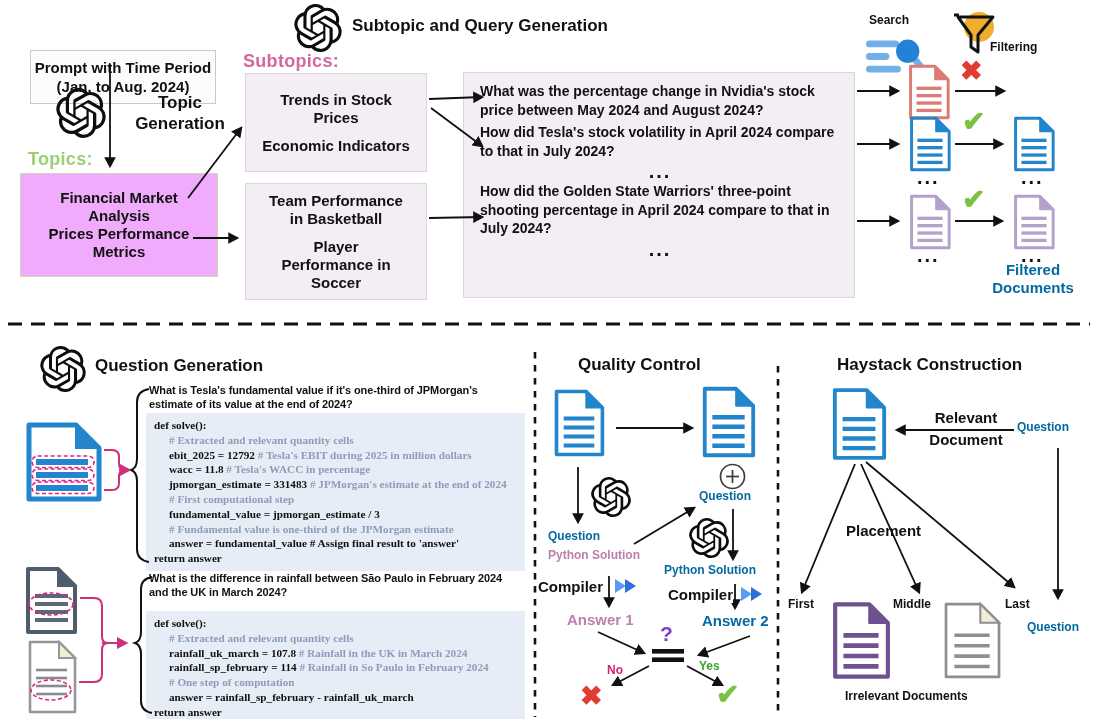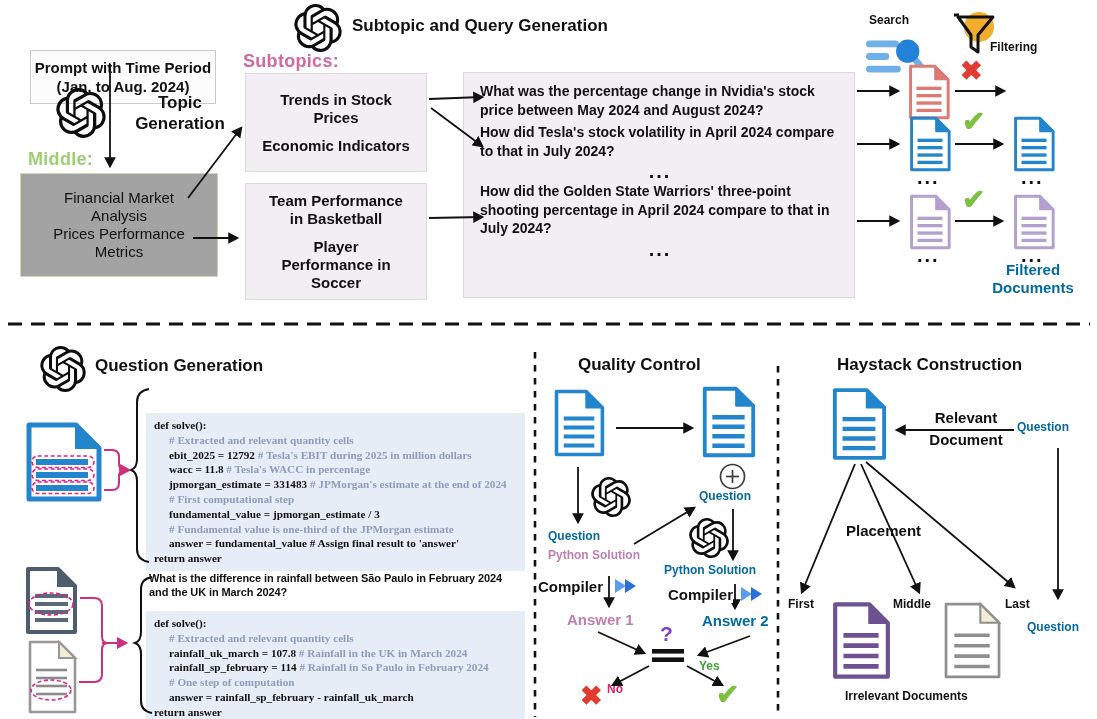--- a/index.html
+++ b/index.html
@@ -5,21 +5,21 @@
   html,body{margin:0;padding:0;background:#fff;}
   .canvas{position:relative;width:1097px;height:719px;background:#fff;overflow:hidden;
           font-family:"Liberation Sans",sans-serif;color:#111;}
   .overlay{position:absolute;left:0;top:0;width:1097px;height:719px;z-index:3;pointer-events:none;}
   .z2{z-index:2;}
   .z4{z-index:4;}
 
   .box{position:absolute;display:flex;flex-direction:column;justify-content:center;align-items:center;
        text-align:center;box-sizing:border-box;}
   .prompt-box{background:#fcfcfc;border:1.5px solid #c9c9c9;font-weight:bold;font-size:15px;line-height:19px;}
-  .green-box{background:#a3a3a3;border:1.5px solid #ccd8b2;font-weight:normal;font-size:15px;line-height:18px;gap:0;}
+  .green-box{background:#f0abfc;border:1.5px solid #ccd8b2;font-weight:bold;font-size:15px;line-height:18px;gap:0;}
   .lav-box{background:#f2eef4;border:1.5px solid #ddd6df;font-weight:bold;font-size:15px;line-height:18px;gap:10px;}
 
   .t-title{position:absolute;font-weight:bold;font-size:17px;}
   .t-clabel{position:absolute;font-weight:bold;font-size:18px;letter-spacing:.3px;}
   .t-bold16{position:absolute;font-weight:bold;font-size:12px;}
   .t-bold15{position:absolute;font-weight:bold;font-size:15px;}
   .dots{position:absolute;font-weight:bold;font-size:20px;letter-spacing:2px;line-height:10px;}
 
   .queries-box{position:absolute;background:#f2eef4;border:1.5px solid #ddd6df;box-sizing:border-box;
                padding:9px 14px 4px 16px;font-weight:bold;font-size:14px;line-height:18.5px;}
@@ -127,21 +127,21 @@
   <div class="box prompt-box z2" style="left:30px;top:8px;width:186px;height:54px;margin-top:42px;">
     <div>Prompt with Time Period</div>
     <div>(Jan. to Aug. 2024)</div>
   </div>
 
   <svg class="icon z2" style="left:56px;top:88px;" width="50" height="50" viewBox="0 0 24 24">
       <use href="#oai" fill="#0d0d0d"></use>
     </svg>
   <div class="t-title center z2" style="left:126px;top:92px;width:108px;line-height:21px;">Topic Generation</div>
 
-  <div class="t-clabel greenlab z2" style="left:28px;top:149px;">Middle:</div>
+  <div class="t-clabel greenlab z2" style="left:28px;top:149px;">Topics:</div>
   <div class="box green-box z2" style="left:20px;top:173px;width:198px;height:104px;padding:6px;">
     <div style="width:150px;">Financial Market Analysis</div>
     <div style="width:160px;">Prices Performance Metrics</div>
   </div>
 
   <div class="t-clabel pinklab z2" style="left:243px;top:51px;">Subtopics:</div>
   <div class="box lav-box z2" style="left:245px;top:73px;width:182px;height:99px;">
     <div style="width:120px;">Trends in Stock Prices</div>
     <div>Economic Indicators</div>
   </div>
@@ -204,20 +204,21 @@
   <div class="dots z2" style="left:917px;top:250px;">...</div>
   <div class="dots z2" style="left:1021px;top:250px;">...</div>
 
   <div class="t-bold15 blue center z2" style="left:974px;top:261px;width:118px;line-height:18px;">Filtered Documents</div>
 
   <svg class="icon z2" style="left:40px;top:346px;" width="46" height="46" viewBox="0 0 24 24">
       <use href="#oai" fill="#0d0d0d"></use>
     </svg>
   <div class="t-title z2" style="left:95px;top:356px;">Question Generation</div>
 
+  <div class="qtext z2" style="left:149px;top:384px;width:372px;">What is Tesla's fundamental value if it's  one-third of JPMorgan's estimate of its value at the end of 2024?</div>
   <div class="code z2" style="left:146px;top:413px;width:379px;">
     <div><span>def solve():</span></div>
     <div class="ind"><span class="c-com"># Extracted and relevant quantity cells</span></div>
     <div class="ind"><span>ebit_2025 = 12792 </span><span class="c-com"># Tesla's EBIT during 2025 in million dollars</span></div>
     <div class="ind"><span>wacc = 11.8 </span><span class="c-com"># Tesla's WACC in percentage</span></div>
     <div class="ind"><span>jpmorgan_estimate = 331483 </span><span class="c-com"># JPMorgan's estimate at the end of 2024</span></div>
     <div class="ind"><span class="c-com"># First computational step</span></div>
     <div class="ind"><span>fundamental_value = jpmorgan_estimate / 3</span></div>
     <div class="ind"><span class="c-com"># Fundamental value is one-third of the JPMorgan estimate</span></div>
     <div class="ind"><span>answer = fundamental_value # Assign final result to 'answer'</span></div>
@@ -301,21 +302,21 @@
       <path d="M12,2 L23,9 L12,16 Z" fill="#2d6fd8"></path>
   </svg>
 
   <div class="t-bold15 mauve z2" style="left:567px;top:611px;">Answer 1</div>
   <div class="t-bold15 blue z2" style="left:702px;top:612px;">Answer 2</div>
   <div class="purple z2" style="position:absolute;left:660px;top:622px;font-weight:bold;font-size:21px;">?</div>
   <svg class="icon z2" style="left:651px;top:648px;" width="34" height="15" viewBox="0 0 34 15">
     <rect x="1" y="1" width="32" height="4.6" fill="#111"></rect>
       <rect x="1" y="9.4" width="32" height="4.6" fill="#111"></rect>
   </svg>
-  <div class="t-bold16 crimson z2" style="left:607px;top:682px;">No</div>
+  <div class="t-bold16 crimson z2" style="left:607px;top:663px;">No</div>
   <div class="t-bold16 green z2" style="left:699px;top:659px;">Yes</div>
   <span class="xmark z2" style="left:580px;top:683px;">✖</span>
   <span class="check z2" style="left:716px;top:681px;">✔</span>
 
   <div class="t-title z2" style="left:837px;top:355px;">Haystack Construction</div>
   <svg class="icon z2" style="left:830px;top:387px;color:#2385cc;" width="58" height="74" viewBox="0 0 60 76">
       <use href="#docicon"></use>
     </svg>
   <div class="t-bold15 center z2" style="left:925px;top:409px;width:82px;">Relevant</div>
   <div class="t-bold15 center z2" style="left:925px;top:431px;width:82px;">Document</div>

